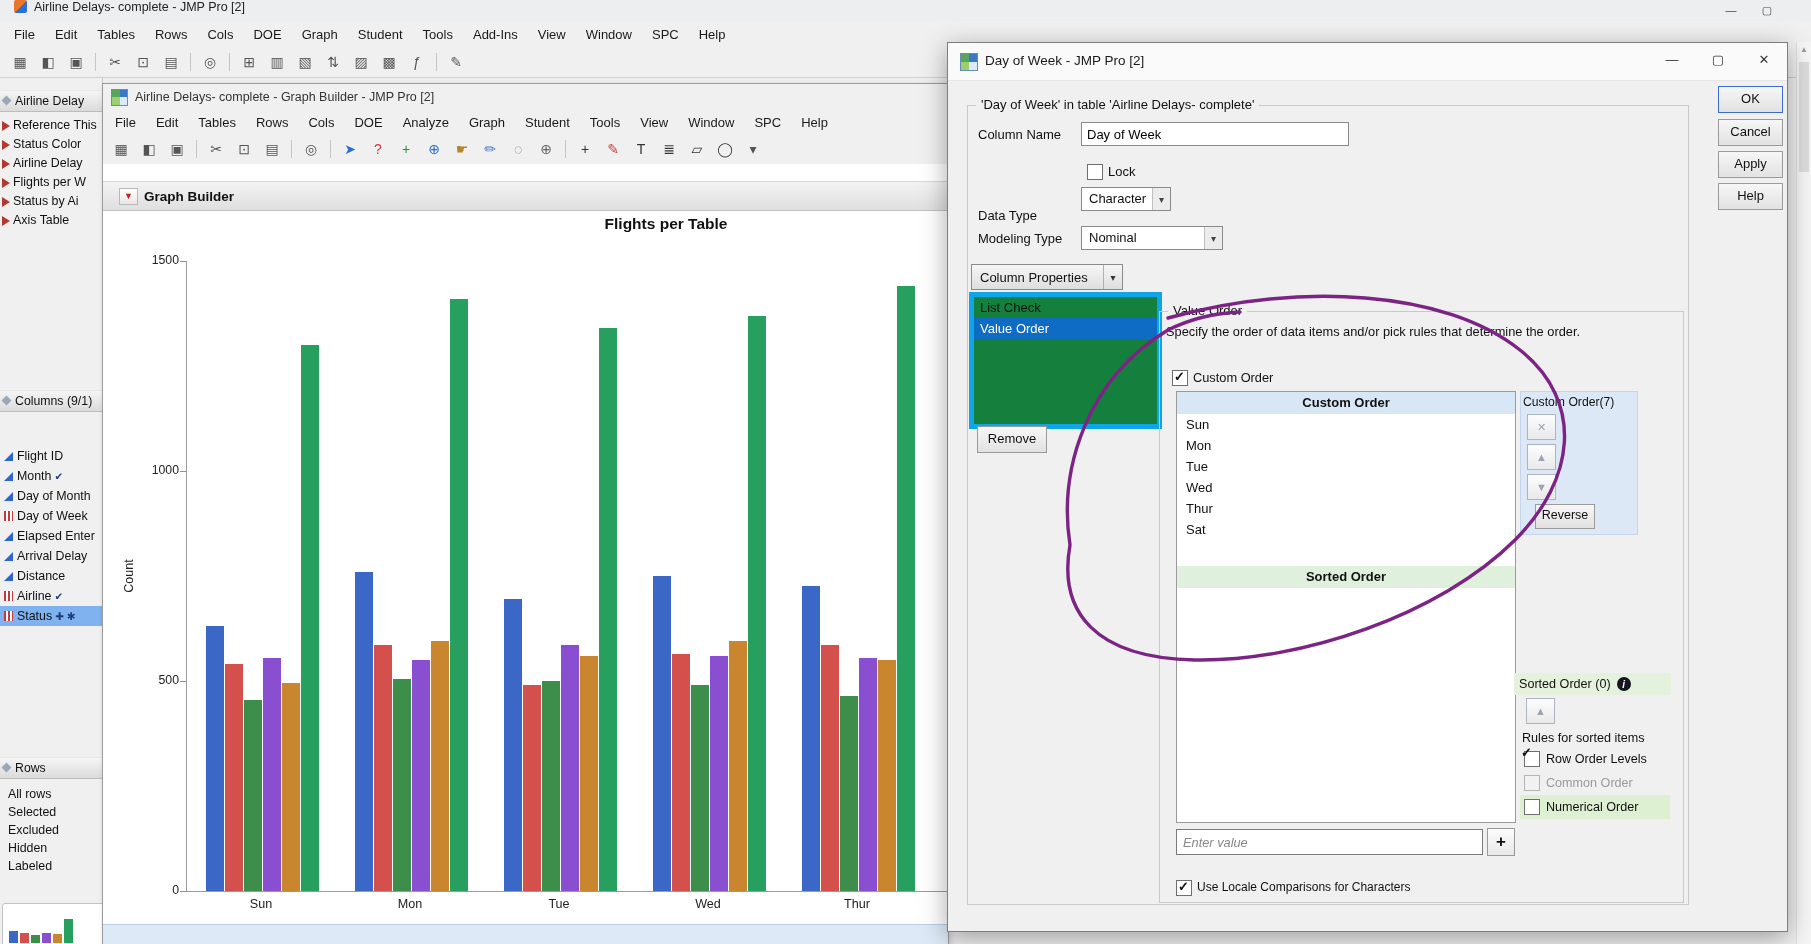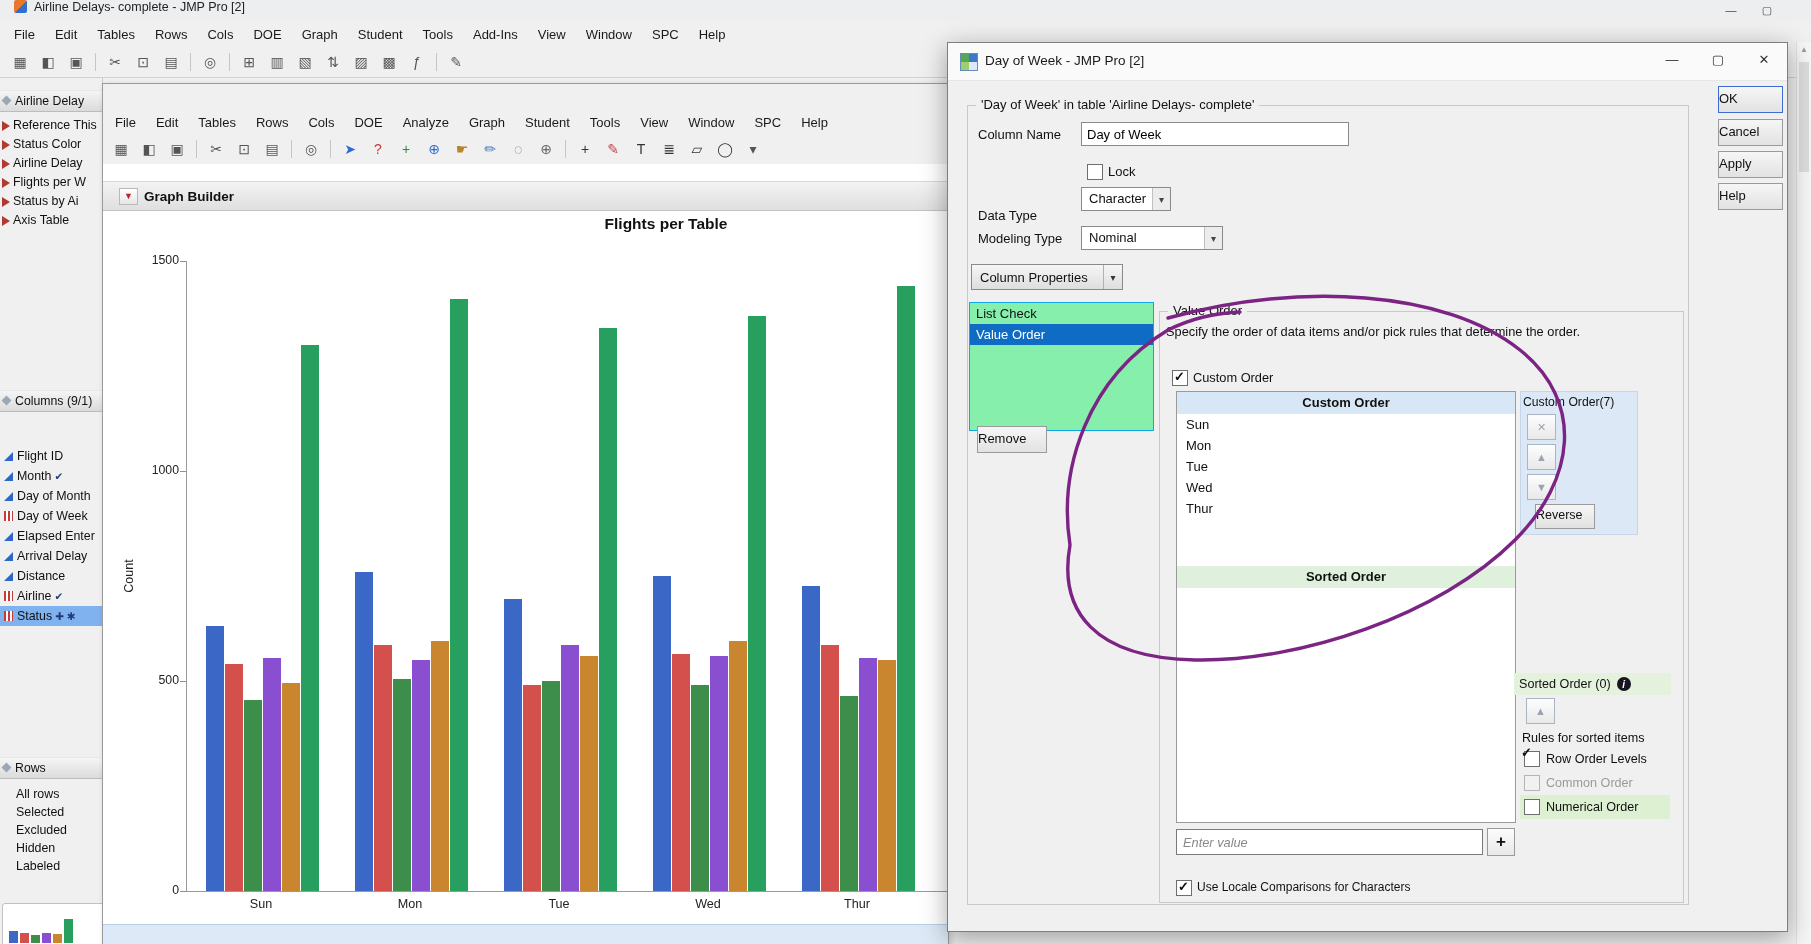--- a/index.html
+++ b/index.html
@@ -43,21 +43,21 @@
   #col-list{position:absolute;left:0;top:368px;width:102px}
   .col-row{height:20px;line-height:20px;font-size:12.4px;white-space:nowrap;overflow:hidden;
      padding-left:4px;display:flex;align-items:center}
   .col-row.sel-row{background:#7fb2ee}
   .ic-cont{flex:0 0 auto;width:0;height:0;border-left:9px solid transparent;
      border-bottom:9px solid #2e66c9;margin-right:4px}
   .ic-nom{flex:0 0 auto;width:9px;height:10px;margin-right:4px;
      background:repeating-linear-gradient(90deg,#c43b3b 0 2px,#ffffff 2px 4px)}
   .badge{margin-left:3px;font-size:10.5px;color:#1f3d7a}
   #hdr-rows{top:679px}
-  #row-list{position:absolute;left:12px;top:707px;width:94px}
+  #row-list{position:absolute;left:4px;top:707px;width:94px}
   .row-item{height:18px;line-height:18px;font-size:12.4px;padding-left:4px;white-space:nowrap;overflow:hidden}
   #thumb{position:absolute;left:2px;top:825px;width:92px;height:36px;background:#fff;
      border:1px solid #c2c2c2;border-radius:3px;display:flex;align-items:flex-end;gap:2px;padding:3px 6px}
   .thumb-bar{width:9px}
 
   
   #gwin{position:absolute;left:102px;top:83px;width:845px;height:861px;background:#f0f0f0;
      border:1px solid #9a9a9a;overflow:hidden;box-shadow:2px 2px 6px rgba(0,0,0,.18)}
   #gwin-titlebar{position:absolute;left:0;top:0;right:0;height:26px;display:flex;align-items:center;
      background:#f0f0f0}
@@ -96,21 +96,21 @@
      border:1px solid #7e7e7e;box-shadow:0 6px 24px rgba(0,0,0,.35);z-index:10}
   #dlg-titlebar{position:absolute;left:0;top:0;right:0;height:37px;background:#fafafa;
      border-bottom:1px solid #e6e6e6}
   .dlg-icon{position:absolute;left:12px;top:10px;width:16px;height:16px;display:grid;
      grid-template-columns:1fr 1fr;grid-template-rows:1fr 1fr;border:1px solid #6a8bb5}
   .dlg-title{position:absolute;left:37px;top:10px;font-size:13.5px;color:#1a1a1a;white-space:nowrap}
   #dlg-controls{position:absolute;right:0;top:0;display:flex;height:32px}
   .dlg-ctl{width:46px;height:32px;display:flex;align-items:center;justify-content:center;
      font-size:13px;color:#333}
   .btn{background:linear-gradient(#f6f6f6,#e2e2e2);border:1px solid #9a9a9a;font-size:13px;
-     color:#111}
+     text-align:center;color:#111}
   .dlg-btn{position:absolute;left:770px;width:63px;height:25px;line-height:23px}
   #btn-ok{top:43px;border:1px solid #3c6cd0}
   #btn-cancel{top:76px}
   #btn-apply{top:108px}
   #btn-help{top:140px}
   .grpbox{position:absolute;border:1px solid #c9c9c9}
   #grp-main{left:19px;top:62px;width:720px;height:798px}
   .grp-legend{position:absolute;top:-9px;left:8px;background:#f0f0f0;padding:0 5px;font-size:13px;white-space:nowrap}
   .lbl{position:absolute;font-size:13px;white-space:nowrap}
   #lbl-colname{left:30px;top:84px}
@@ -130,22 +130,22 @@
      color:#444;font-size:10px}
   #combo-datatype{left:133px;top:144px;width:88px;height:22px}
   #lbl-modeling{left:30px;top:188px}
   #combo-modeling{left:133px;top:183px;width:140px;height:22px}
   .dd-btn{position:absolute;display:flex;align-items:center;background:linear-gradient(#f6f6f6,#dedede);
      border:1px solid #8a8a8a;font-size:13px}
   #btn-colprops{left:23px;top:221px;width:150px;height:24px}
   #btn-colprops .val{flex:1;padding-left:8px;white-space:nowrap}
   #btn-colprops .arrow{width:18px;align-self:stretch;border-left:1px solid #b0b0b0;
      display:flex;align-items:center;justify-content:center;font-size:10px;color:#333}
-  #props-list{position:absolute;left:21px;top:259px;width:183px;height:127px;background:#86efac;
-     border:1px solid #0ea5e9;font-size:13px;overflow:hidden}
+  #props-list{position:absolute;left:21px;top:249px;width:183px;height:127px;background:#15803d;
+     border:5px solid #0ea5e9;font-size:13px;overflow:hidden}
   .prop-item{height:21px;line-height:21px;padding-left:6px;white-space:nowrap}
   .prop-item.sel{background:#0f6cc4;color:#fff}
   #btn-remove{position:absolute;left:29px;top:383px;width:68px;height:25px;line-height:23px}
   #grp-vo{left:211px;top:268px;width:523px;height:590px}
   #vo-desc{position:absolute;left:218px;top:280px;width:436px;font-size:12.8px;line-height:18px}
   #cb-custom{left:224px;top:327px}
   #lbl-custom{left:245px;top:327px;font-size:12.8px}
   #vo-list{position:absolute;left:228px;top:348px;width:338px;height:430px;background:#fff;
      border:1px solid #9a9a9a;font-size:13px;overflow:hidden}
   .vo-hdr{height:22px;line-height:22px;text-align:center;font-weight:bold;font-size:13px}
@@ -335,20 +335,29 @@
         <div class="thumb-bar" style="height: 12px; background: rgb(59, 103, 198);"></div>
         <div class="thumb-bar" style="height: 10px; background: rgb(212, 80, 77);"></div>
         <div class="thumb-bar" style="height: 8px; background: rgb(62, 142, 75);"></div>
         <div class="thumb-bar" style="height: 10px; background: rgb(138, 79, 208);"></div>
         <div class="thumb-bar" style="height: 9px; background: rgb(201, 134, 47);"></div>
         <div class="thumb-bar" style="height: 24px; background: rgb(39, 160, 95);"></div>
       </div>
   </div>
 
   <div id="gwin">
+    <div id="gwin-titlebar">
+      <span class="win-icon">
+          <i></i>
+          <i></i>
+          <i></i>
+          <i></i>
+        </span>
+      <span class="title">Airline Delays- complete - Graph Builder - JMP Pro [2]</span>
+    </div>
     <div id="gwin-menubar" class="menubar">
         <span class="menu-item">File</span>
         <span class="menu-item">Edit</span>
         <span class="menu-item">Tables</span>
         <span class="menu-item">Rows</span>
         <span class="menu-item">Cols</span>
         <span class="menu-item">DOE</span>
         <span class="menu-item">Analyze</span>
         <span class="menu-item">Graph</span>
         <span class="menu-item">Student</span>
@@ -505,20 +514,21 @@
     <span class="lbl" id="lbl-custom">Custom Order</span>
 
     <div id="vo-list">
       <div class="vo-hdr" id="vo-hdr-custom">Custom Order</div>
       <div id="vo-items">
           <div class="vo-item">Sun</div>
           <div class="vo-item">Mon</div>
           <div class="vo-item">Tue</div>
           <div class="vo-item">Wed</div>
           <div class="vo-item">Thur</div>
+          <div class="vo-item">Sat</div>
         </div>
       <div class="vo-hdr" id="vo-hdr-sorted">Sorted Order</div>
     </div>
 
     <div id="co-panel">
       <div id="co-label">Custom Order(7)</div>
       <div class="sq" id="btn-del">✕</div>
       <div class="sq" id="btn-up">▲</div>
       <div class="sq" id="btn-down">▼</div>
       <div class="btn" id="btn-reverse">Reverse</div>

